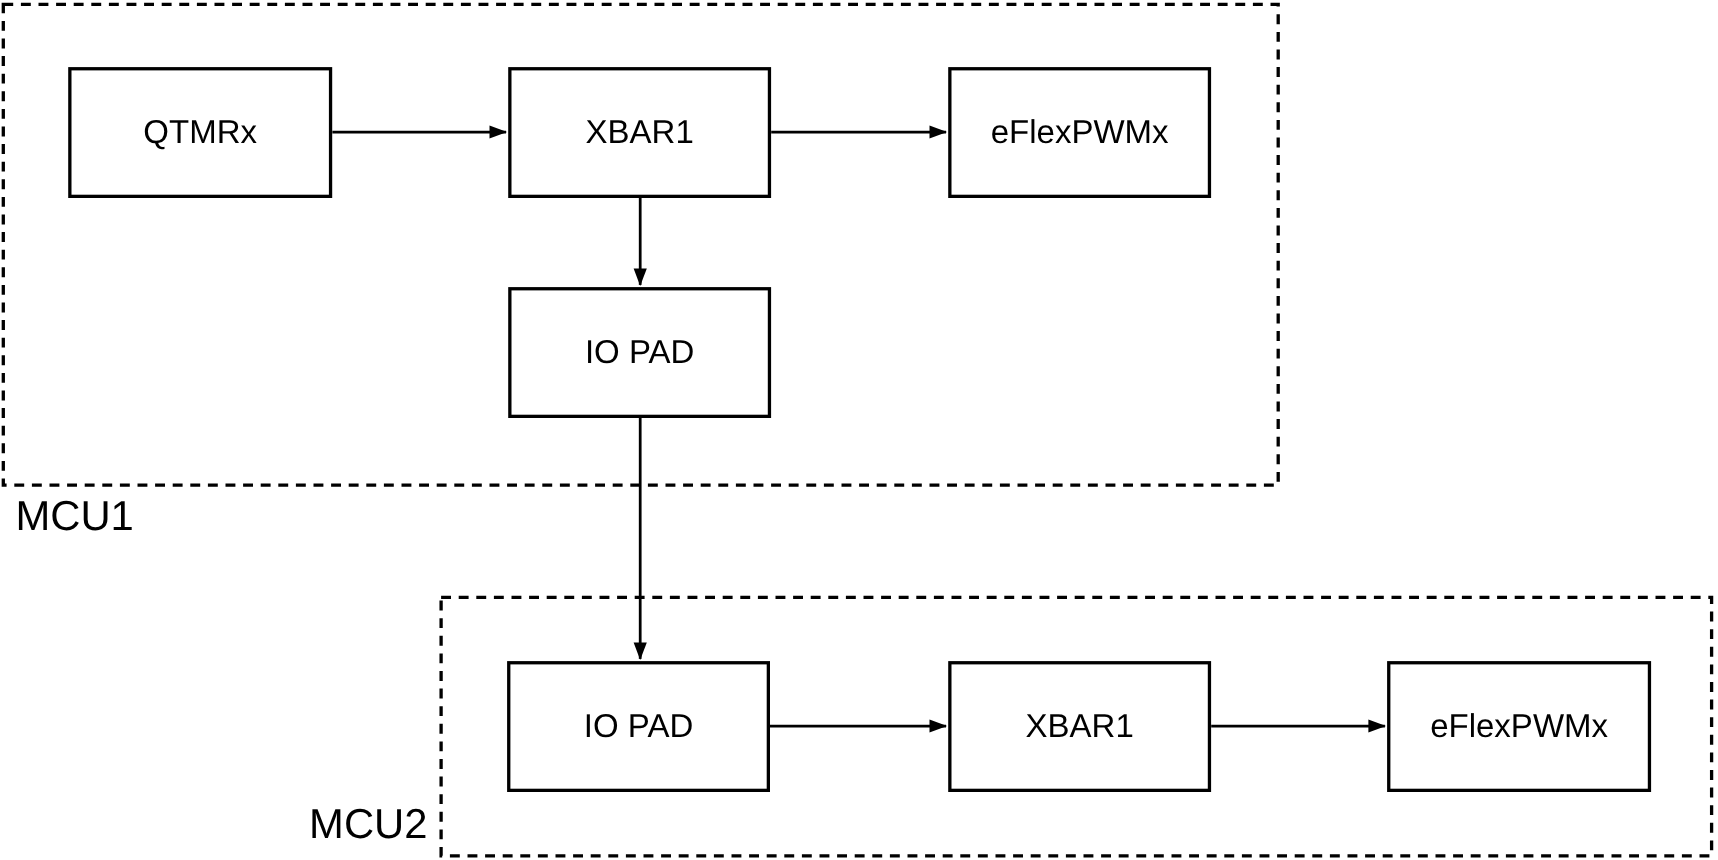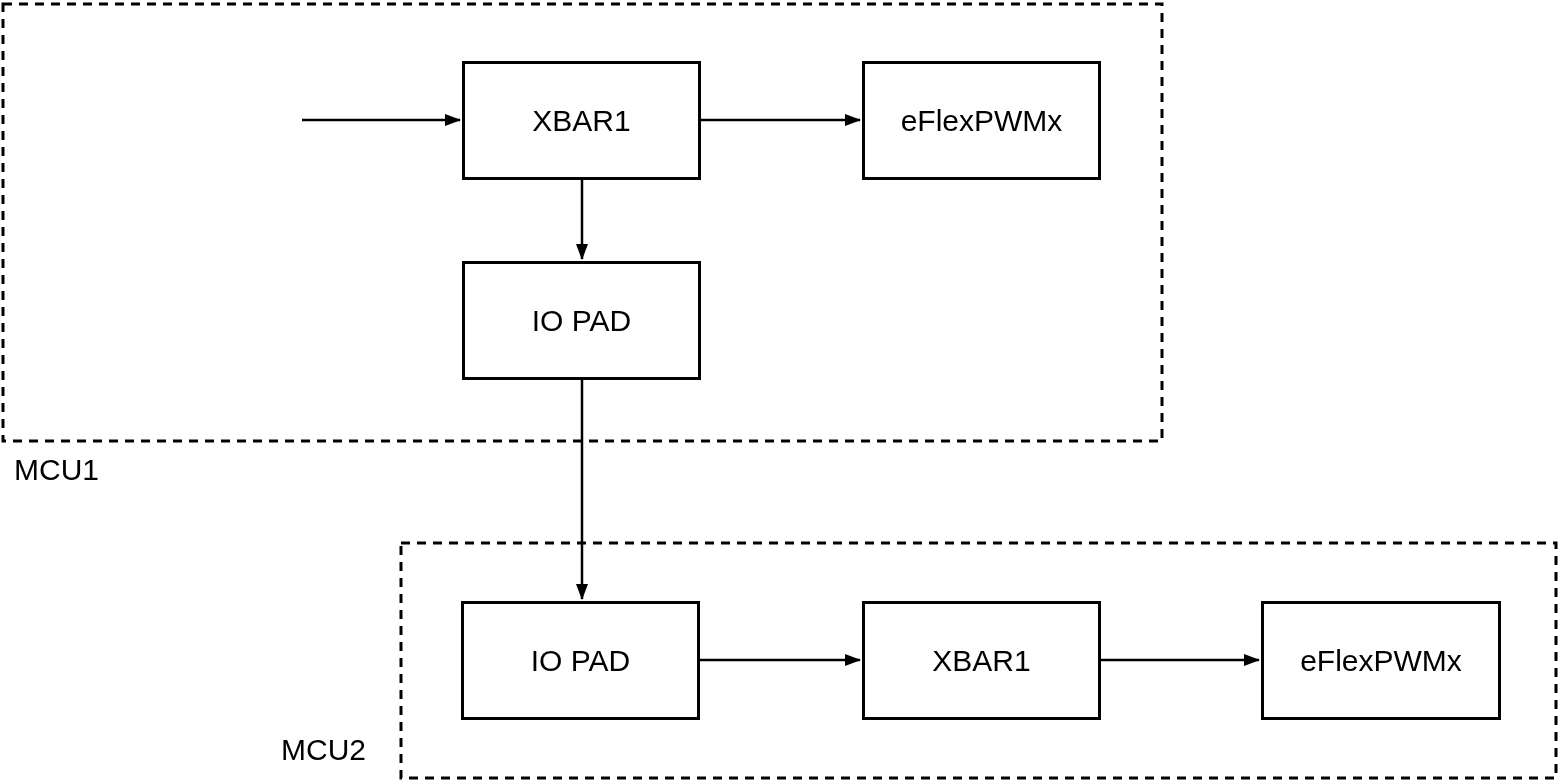--- a/index.html
+++ b/index.html
@@ -31,21 +31,21 @@
     display: flex;
     align-items: center;
     justify-content: center;
     font-size: 30px;
     color: #000000;
     z-index: 2;
     white-space: nowrap;
   }
   .group-label {
     position: absolute;
-    font-size: 30px;
+    font-size: 38px;
     color: #000000;
     line-height: 32px;
     z-index: 2;
     white-space: nowrap;
   }
   
   .n-qtmr1   { left: 62px;   top: 61px;  width: 240px; height: 119px; }
   .n-xbar1a  { left: 462px;  top: 61px;  width: 239px; height: 119px; }
   .n-pwm1    { left: 862px;  top: 61px;  width: 239px; height: 119px; }
   .n-iopad1  { left: 462px;  top: 261px; width: 239px; height: 119px; }
@@ -74,20 +74,21 @@
     <rect x="401" y="543" width="1155" height="235" fill="none" stroke="#000000" stroke-width="3" stroke-dasharray="9,7"></rect>
 
     <line x1="302" y1="120" x2="460" y2="120" stroke="#000000" stroke-width="2.5" marker-end="url(#arrowhead)"></line>
     <line x1="701" y1="120" x2="860" y2="120" stroke="#000000" stroke-width="2.5" marker-end="url(#arrowhead)"></line>
     <line x1="582" y1="180" x2="582" y2="259" stroke="#000000" stroke-width="2.5" marker-end="url(#arrowhead)"></line>
     <line x1="582" y1="380" x2="582" y2="599" stroke="#000000" stroke-width="2.5" marker-end="url(#arrowhead)"></line>
     <line x1="700" y1="660" x2="860" y2="660" stroke="#000000" stroke-width="2.5" marker-end="url(#arrowhead)"></line>
     <line x1="1101" y1="660" x2="1259" y2="660" stroke="#000000" stroke-width="2.5" marker-end="url(#arrowhead)"></line>
   </svg>
 
+  <div class="node n-qtmr1">QTMRx</div>
 
   <div class="node n-xbar1a">XBAR1</div>
 
   <div class="node n-pwm1">eFlexPWMx</div>
 
   <div class="node n-iopad1">IO PAD</div>
 
   <div class="node n-iopad2">IO PAD</div>
 
   <div class="node n-xbar1b">XBAR1</div>

